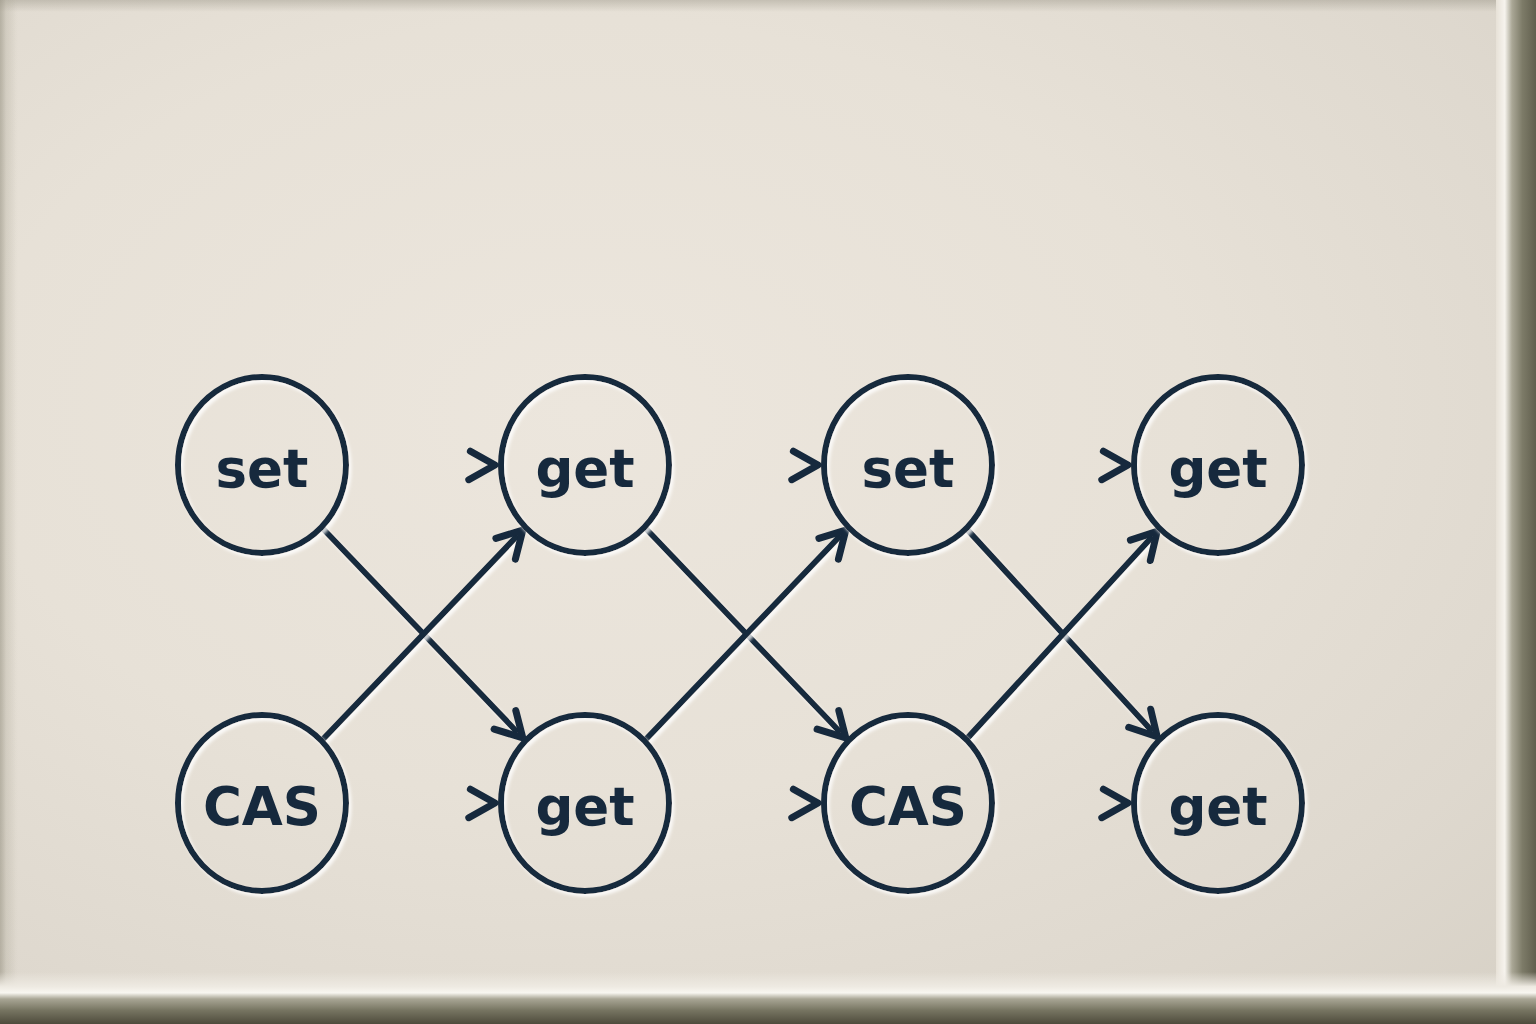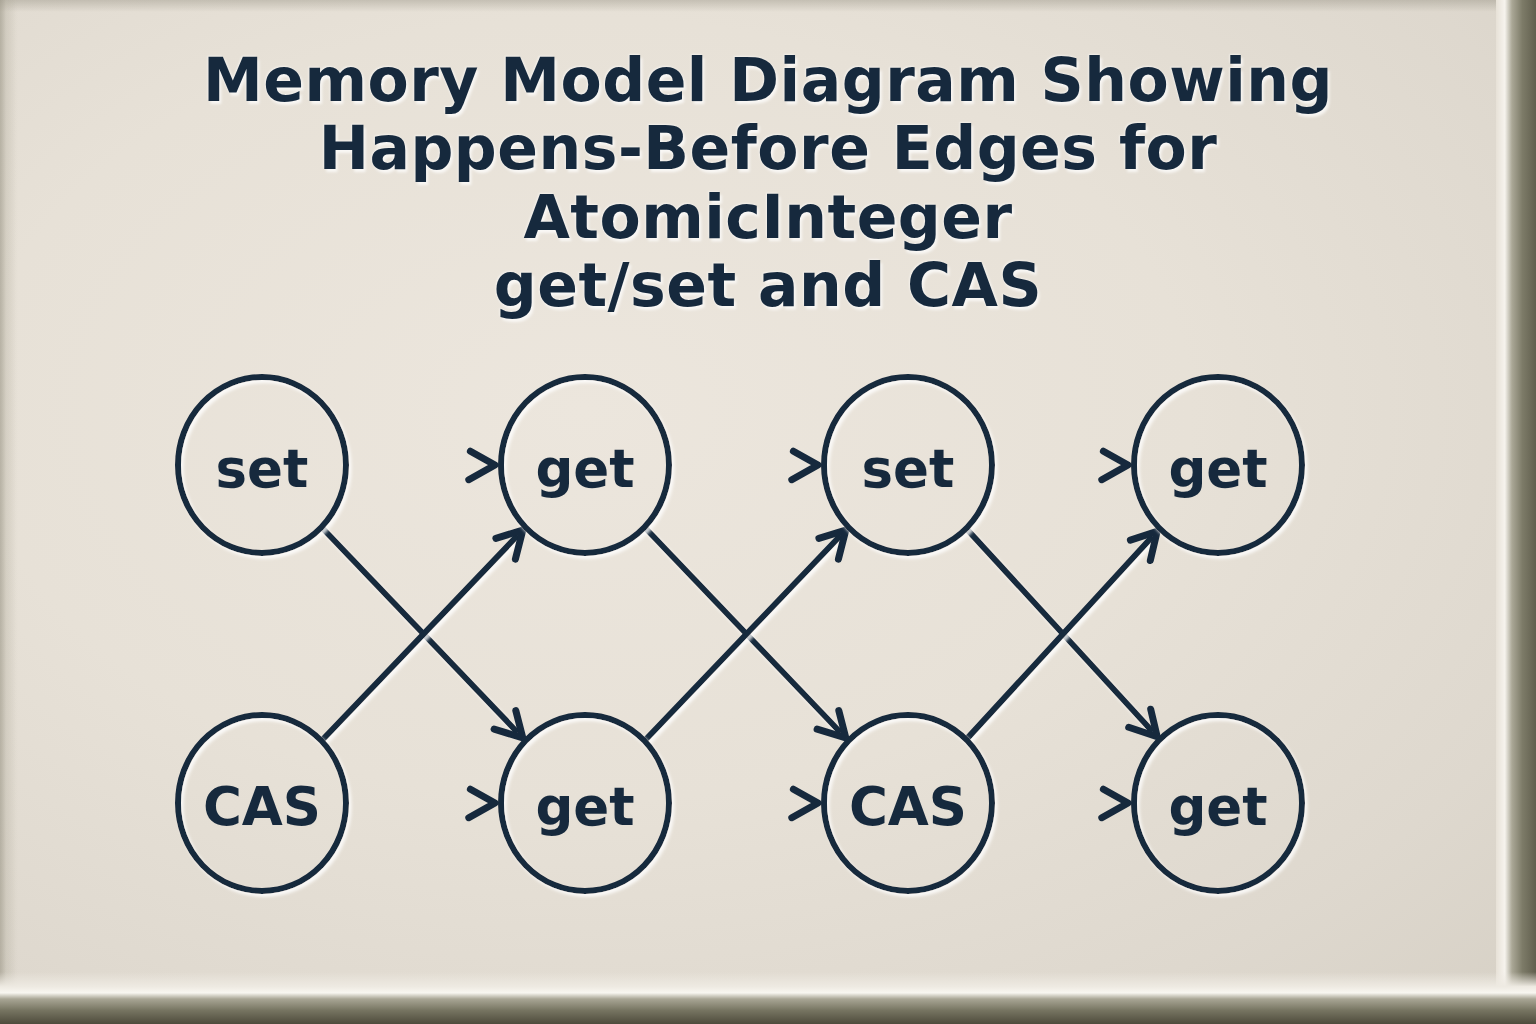--- a/index.html
+++ b/index.html
@@ -73,23 +73,20 @@
   .edge-head{
     stroke:#16293d;stroke-width:7;fill:none;
     stroke-linecap:round;stroke-linejoin:round;
   }
 </style>
 </head>
 <body>
 
 <div id="board">
 
-  <div id="title">Memory Model Diagram Showing
-Happens-Before Edges for AtomicInteger
-get/set and CAS</div>
 
   <svg id="graph" viewBox="0 0 1536 1024">
     <defs>
       <filter id="inkshadow" x="-25%" y="-25%" width="150%" height="150%">
         <feDropShadow dx="2.5" dy="3" stdDeviation="1.6" flood-color="#ffffff" flood-opacity="0.8"></feDropShadow>
       </filter>
     </defs>
     <g id="edge-layer">
         <g>
           <path class="edge-line" d="M 351.0 465.0 L 485.0 465.0"></path>

